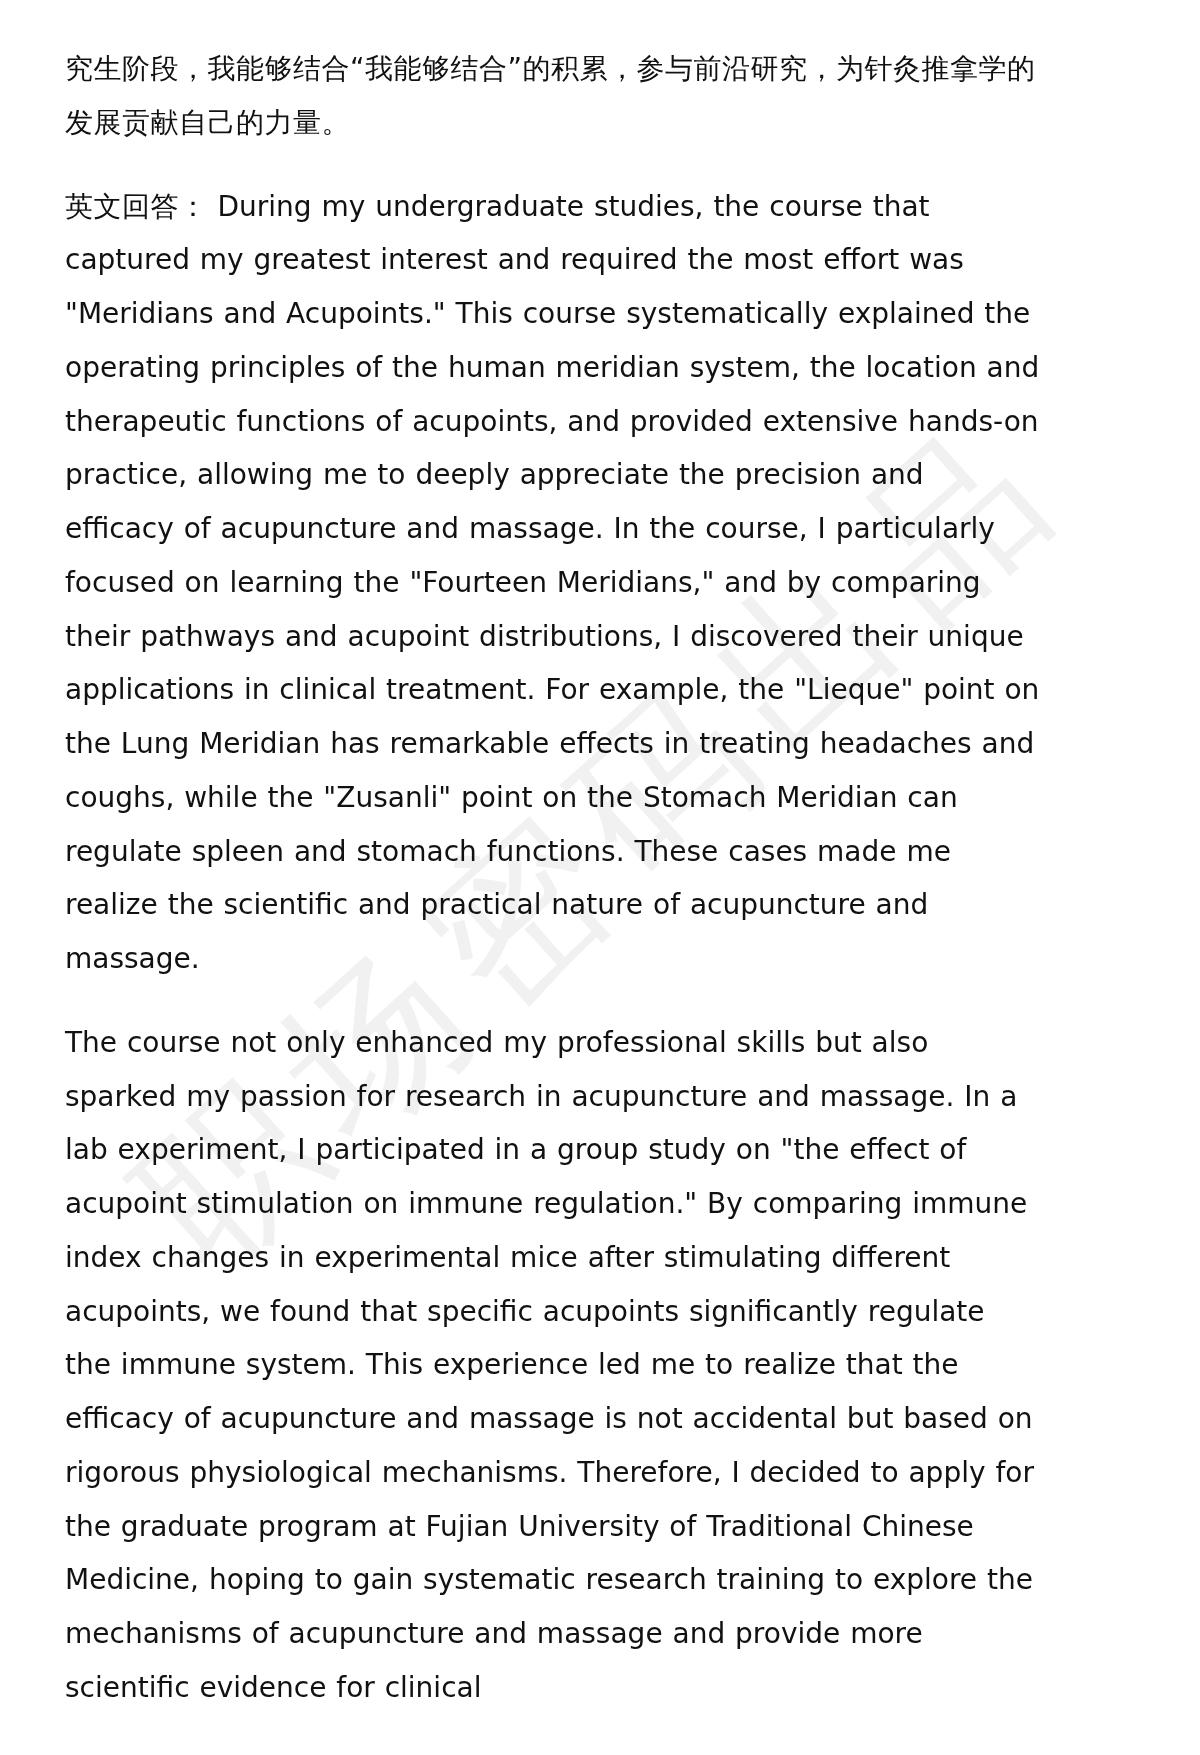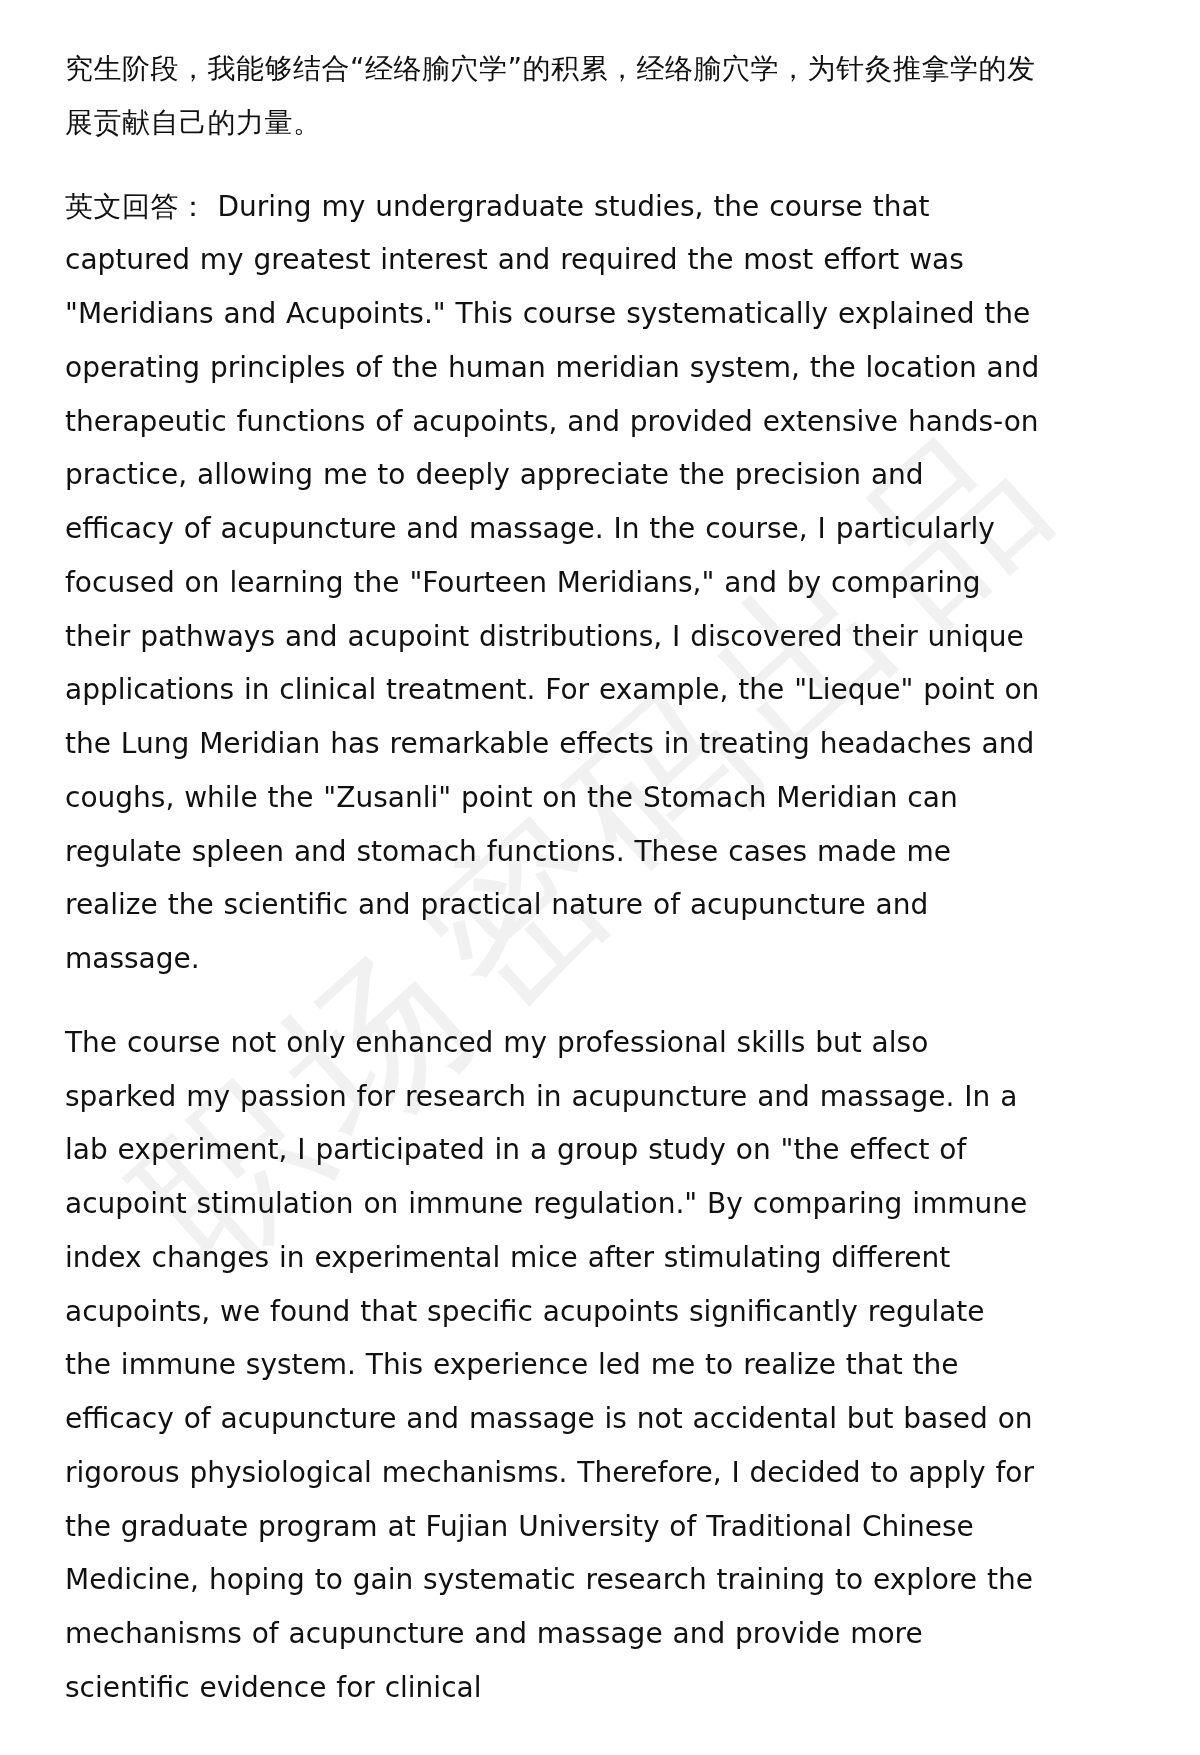--- a/index.html
+++ b/index.html
@@ -68,21 +68,21 @@
 </style>
 </head>
 <body>
 
 <div class="page">
 
   <div class="watermark">职场密码出品</div>
 
   <div class="content">
 
-    <p class="para para-cn">究生阶段，我能够结合“经络腧穴学”的积累，经络腧穴学，为针灸推拿学的发展贡献自己的力量。</p>
+    <p class="para para-cn">究生阶段，我能够结合“我能够结合”的积累，参与前沿研究，为针灸推拿学的发展贡献自己的力量。</p>
 
     <p class="para"><span class="lead-label">英文回答：</span><span> During my undergraduate studies, the course that captured my greatest interest and required the most effort was "Meridians and Acupoints." This course systematically explained the operating principles of the human meridian system, the location and therapeutic functions of acupoints, and provided extensive hands-on practice, allowing me to deeply appreciate the precision and efficacy of acupuncture and massage. In the course, I particularly focused on learning the "Fourteen Meridians," and by comparing their pathways and acupoint distributions, I discovered their unique applications in clinical treatment. For example, the "Lieque" point on the Lung Meridian has remarkable effects in treating headaches and coughs, while the "Zusanli" point on the Stomach Meridian can regulate spleen and stomach functions. These cases made me realize the scientific and practical nature of acupuncture and massage.</span></p>
 
     <p class="para">The course not only enhanced my professional skills but also sparked my passion for research in acupuncture and massage. In a lab experiment, I participated in a group study on "the effect of acupoint stimulation on immune regulation." By comparing immune index changes in experimental mice after stimulating different acupoints, we found that specific acupoints significantly regulate the immune system. This experience led me to realize that the efficacy of acupuncture and massage is not accidental but based on rigorous physiological mechanisms. Therefore, I decided to apply for the graduate program at Fujian University of Traditional Chinese Medicine, hoping to gain systematic research training to explore the mechanisms of acupuncture and massage and provide more scientific evidence for clinical</p>
 
   </div>
 
 
 </div>
 

